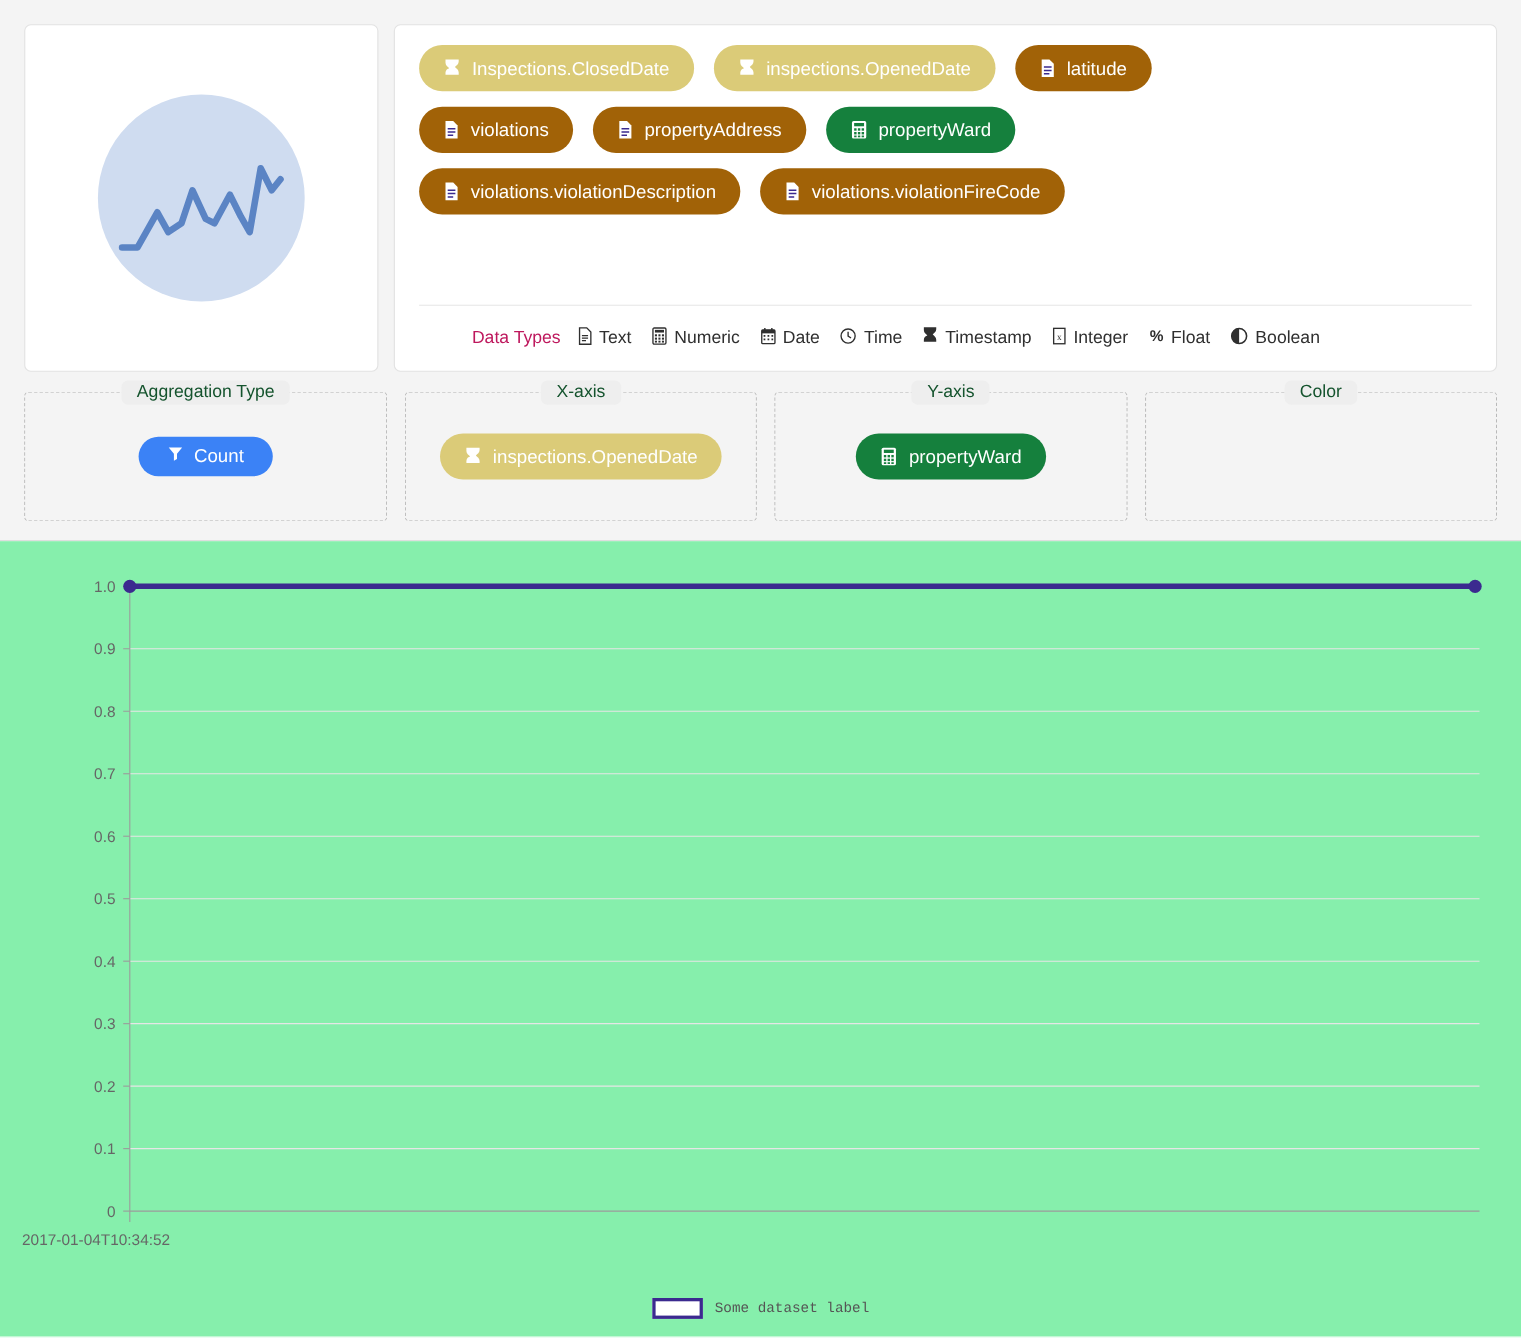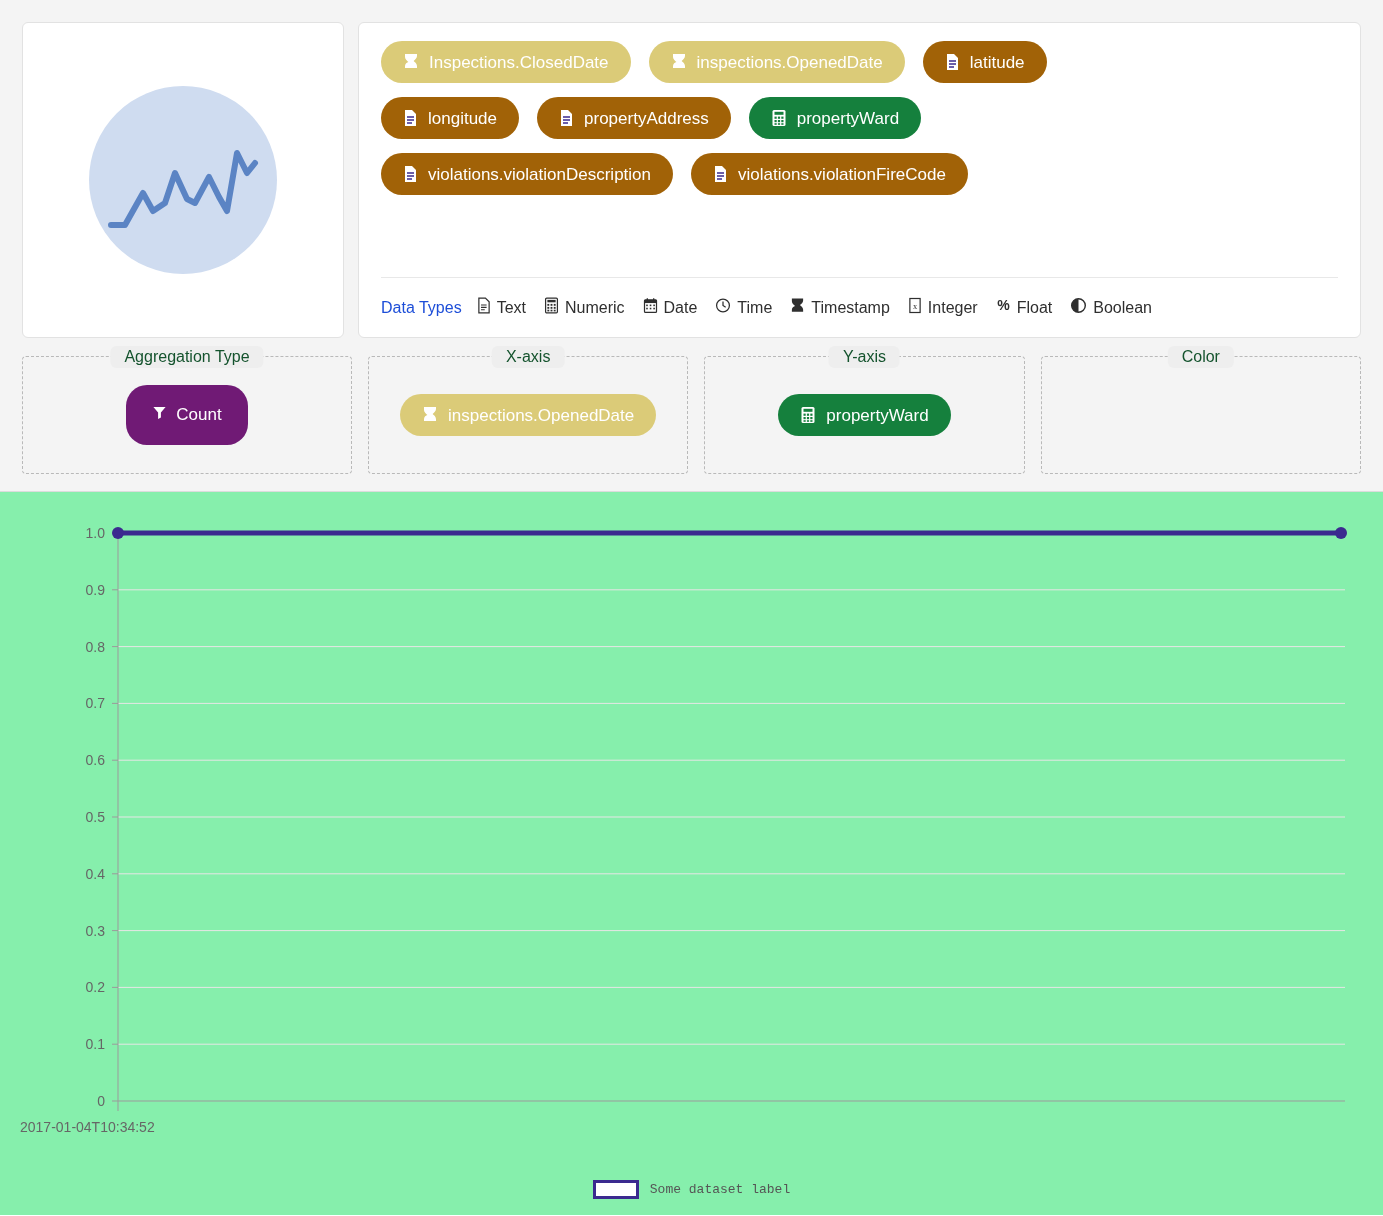--- a/index.html
+++ b/index.html
@@ -81,21 +81,21 @@
   
   .datatypes {
     border-top: 1px solid #e8e8e8;
     display: flex;
     align-items: center;
     gap: 9px;
     height: 60px;
     font-size: 16px;
     color: #2f2f2f;
   }
-  .dt-title { color: #1d4ed8; margin-right: 6px; }
+  .dt-title { color: #be185d; margin-right: 6px; margin-left: 48px; }
   .dt-item { display: inline-flex; align-items: center; gap: 6px; margin-right: 9px; }
 
   
   .zones {
     display: flex;
     gap: 16px;
     margin-top: 18px;
     height: 118px;
   }
   .zone {
@@ -117,23 +117,23 @@
     border-radius: 6px;
     padding: 2px 14px;
     font-size: 16px;
     color: #14532d;
     white-space: nowrap;
   }
   .chip-count {
     display: inline-flex;
     align-items: center;
     gap: 9px;
-    background: #701a75;
+    background: #3b82f6;
     color: #fff;
-    height: 60px;
+    height: 36px;
     padding: 0 26px;
     border-radius: 21px;
     font-size: 17px;
     cursor: pointer;
   }
 
   
   .chart-section {
     position: relative;
     height: 723px;
@@ -205,21 +205,21 @@
         </div>
 
         <div class="pill-row">
           <div class="pill text">
             <span class="gi">
               <svg width="15" height="18" viewBox="0 0 15 18">
                   <path d="M2 1h7l4 4v12H2z" fill="#fff"></path>
                   <path d="M4 8h7M4 11h7M4 14h5" stroke="#3b2a8f" stroke-width="1.4"></path>
                 </svg>
             </span>
-            <span>longitude</span>
+            <span>violations</span>
           </div>
           <div class="pill text">
             <span class="gi">
               <svg width="15" height="18" viewBox="0 0 15 18">
                   <path d="M2 1h7l4 4v12H2z" fill="#fff"></path>
                   <path d="M4 8h7M4 11h7M4 14h5" stroke="#3b2a8f" stroke-width="1.4"></path>
                 </svg>
             </span>
             <span>propertyAddress</span>
           </div>

